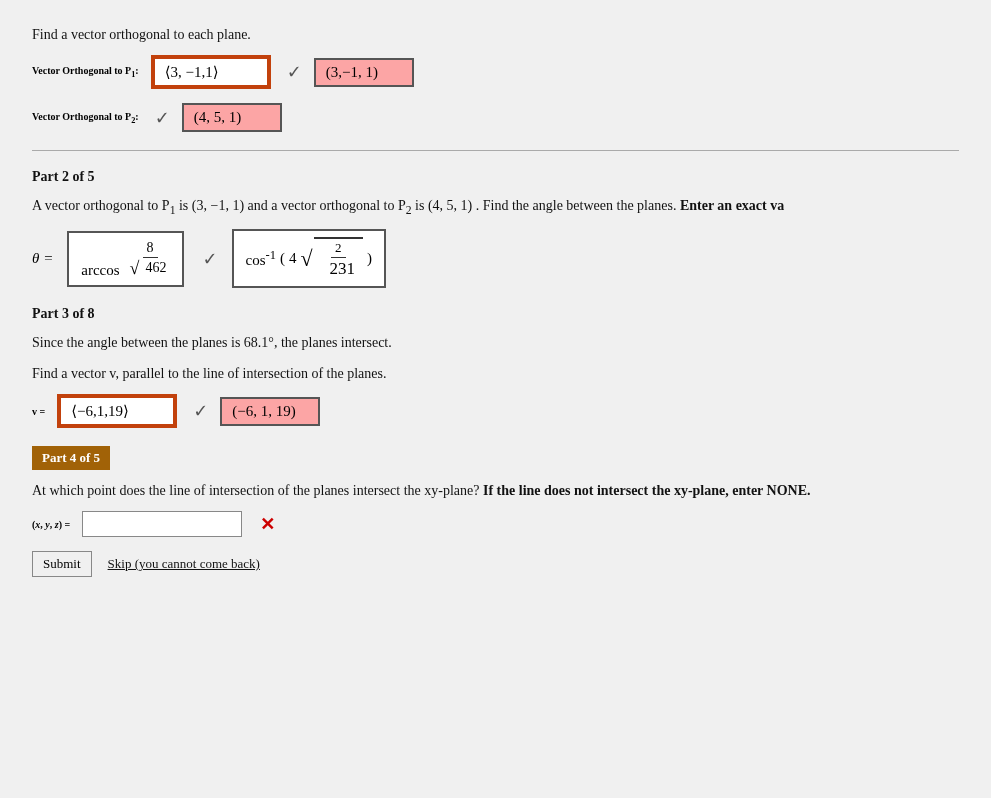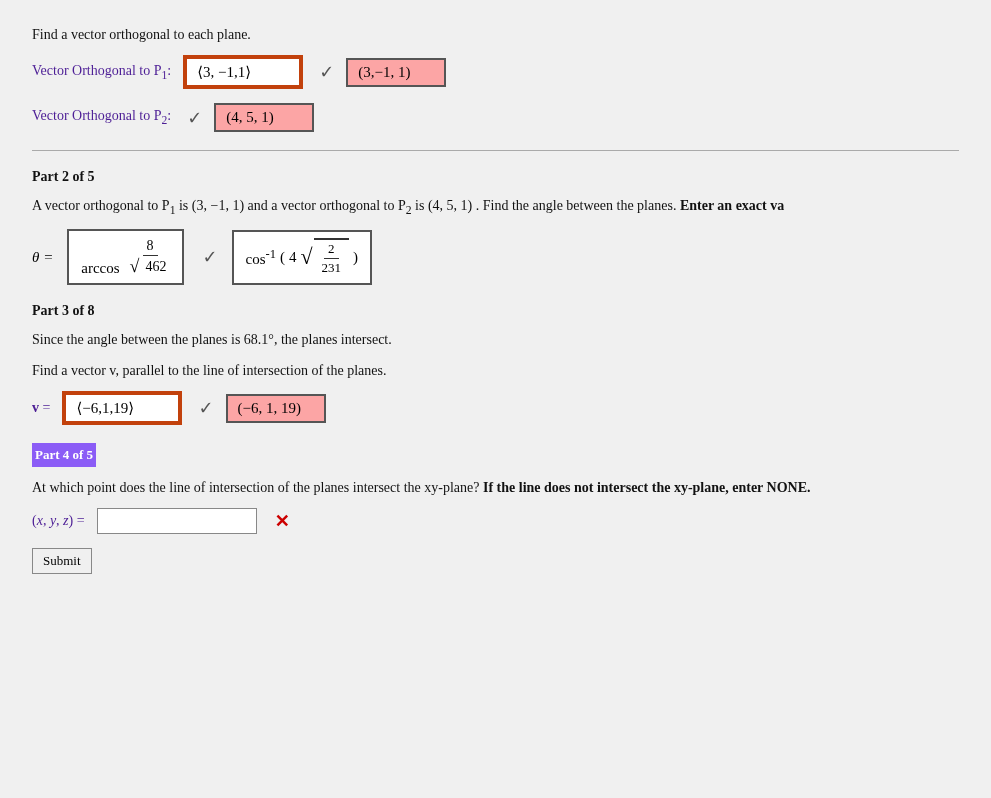--- a/index.html
+++ b/index.html
@@ -31,23 +31,24 @@
       margin-bottom: 10px;
       line-height: 1.5;
     }
     .answer-row {
       display: flex;
       align-items: center;
       margin-bottom: 14px;
       gap: 12px;
     }
     .label-text {
-      font-size: 14px;
-      color: #4c1d95;
+      font-size: 10px;
+      color: #000000;
       white-space: nowrap;
+      font-weight: bold;
     }
     .input-box {
       border: 4px solid #c2410c;
       background: white;
       padding: 4px 10px;
       font-size: 15px;
       font-family: Georgia, serif;
       min-width: 120px;
       display: inline-block;
     }
@@ -127,21 +128,22 @@
       vertical-align: middle;
       margin: 0 2px;
     }
     .sqrt-fraction .numerator {
       border-bottom: 1px solid #333;
       padding: 1px 4px;
       font-size: 13px;
     }
     .sqrt-fraction .denominator {
       padding: 1px 4px;
-      font-size: 13px;
+      font-size: 17px;
+      margin-left: 8px;
     }
     .answer-input {
       border: 1px solid #888;
       background: white;
       padding: 4px 8px;
       font-size: 14px;
       font-family: Georgia, serif;
       width: 160px;
       outline: none;
     }
@@ -258,29 +260,30 @@
 
     <div class="answer-row">
       <span class="label-text"><strong>v</strong> =</span>
       <span class="input-box">⟨−6,1,19⟩</span>
       <span class="check-icon">✓</span>
       <span class="answer-box">(−6, 1, 19)</span>
     </div>
   </div>
 
   <div class="section">
-    <div style="background:#8b5cf6;color:white;font-size:13px;font-weight:bold;padding:4px 3px;display:inline-block;margin-bottom:10px;">Part 4 of 5</div>
+    <div style="background:#a16207;color:white;font-size:13px;font-weight:bold;padding:4px 10px;display:inline-block;margin-bottom:10px;">Part 4 of 5</div>
     <p class="problem-text">
       At which point does the line of intersection of the planes intersect the xy-plane? <strong>If the line does not intersect the xy-plane, enter NONE.</strong>
     </p>
 
     <div class="answer-row" style="margin-top:10px;">
       <span class="label-text">(<i>x</i>, <i>y</i>, <i>z</i>) =</span>
       <input class="answer-input" type="text" value="" placeholder="" style="">
       <span class="x-mark">✕</span>
     </div>
 
     <div class="answer-row">
       <button class="submit-btn">Submit</button>
+      <button class="skip-btn">Skip (you cannot come back)</button>
     </div>
   </div>
 
 </div>
 
 </body></html>

